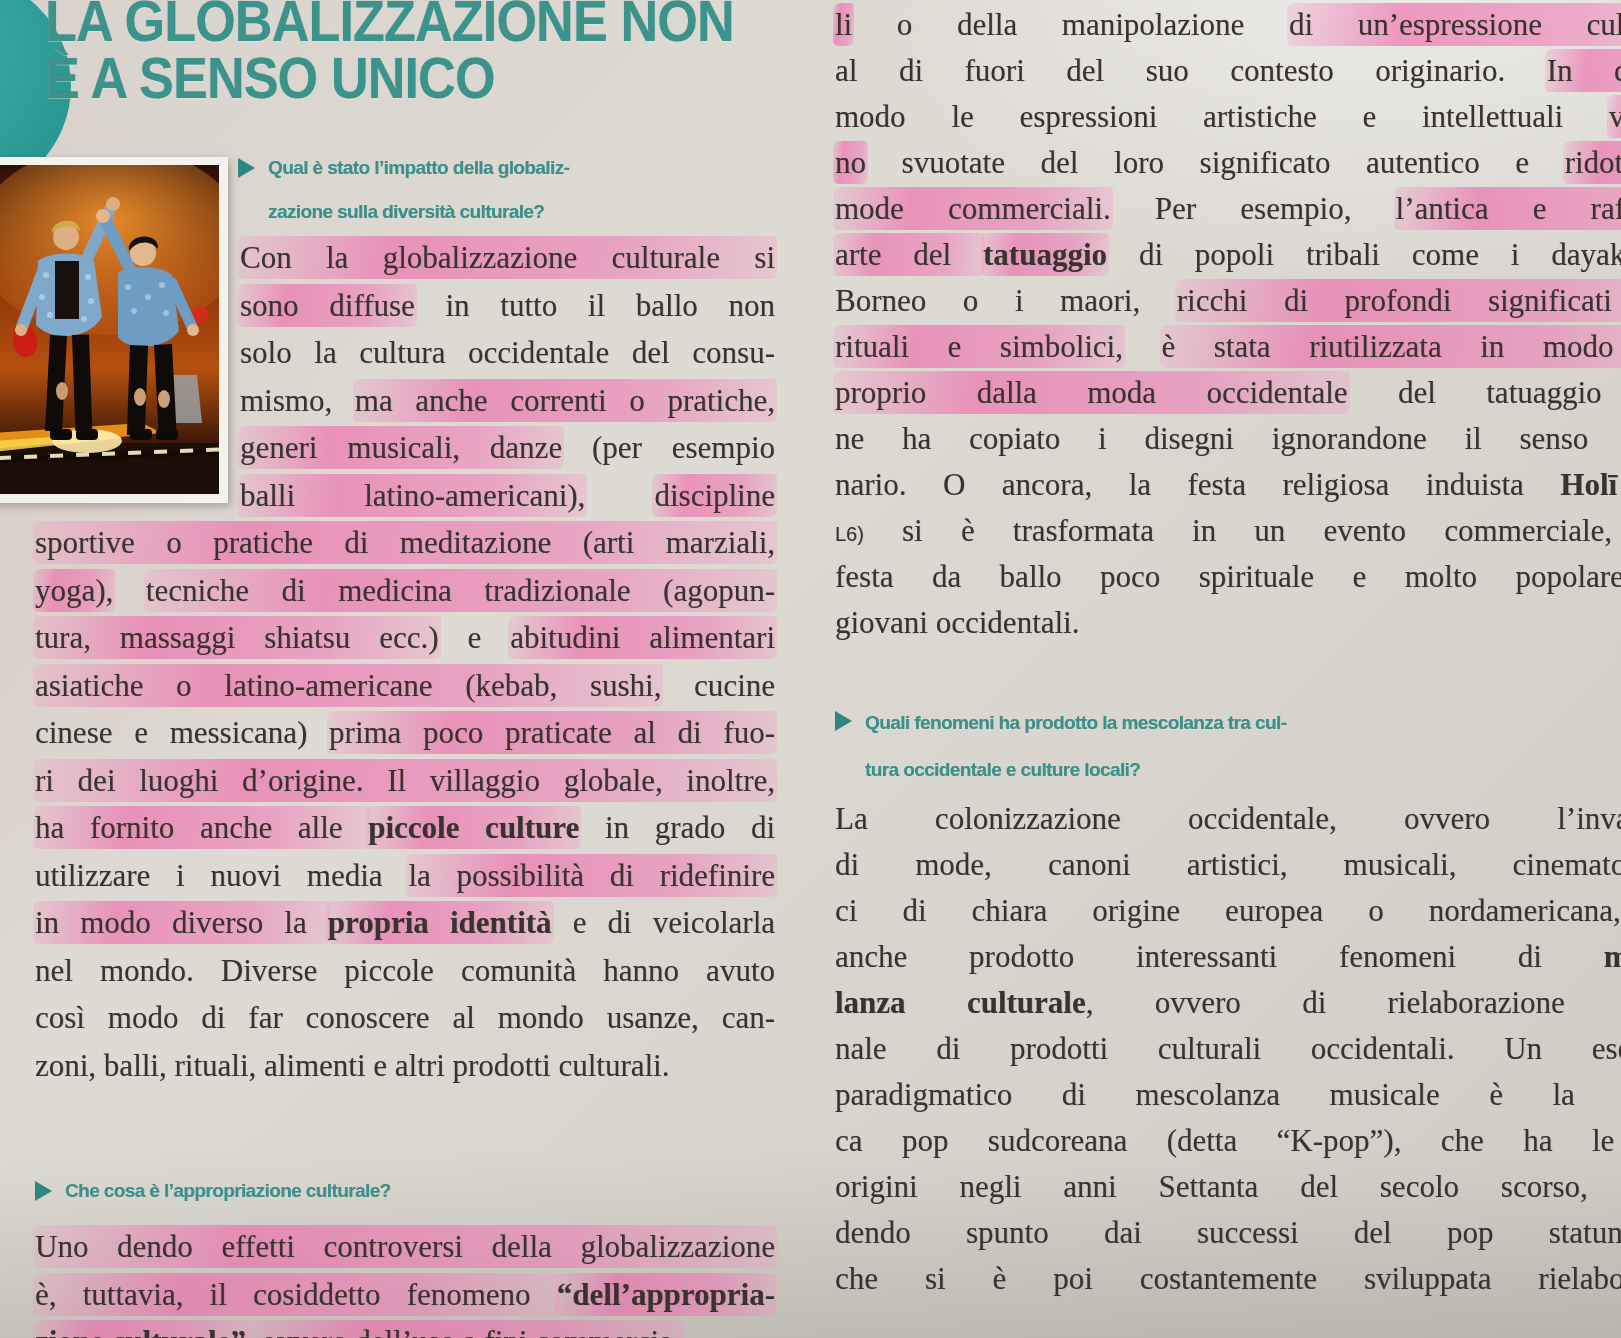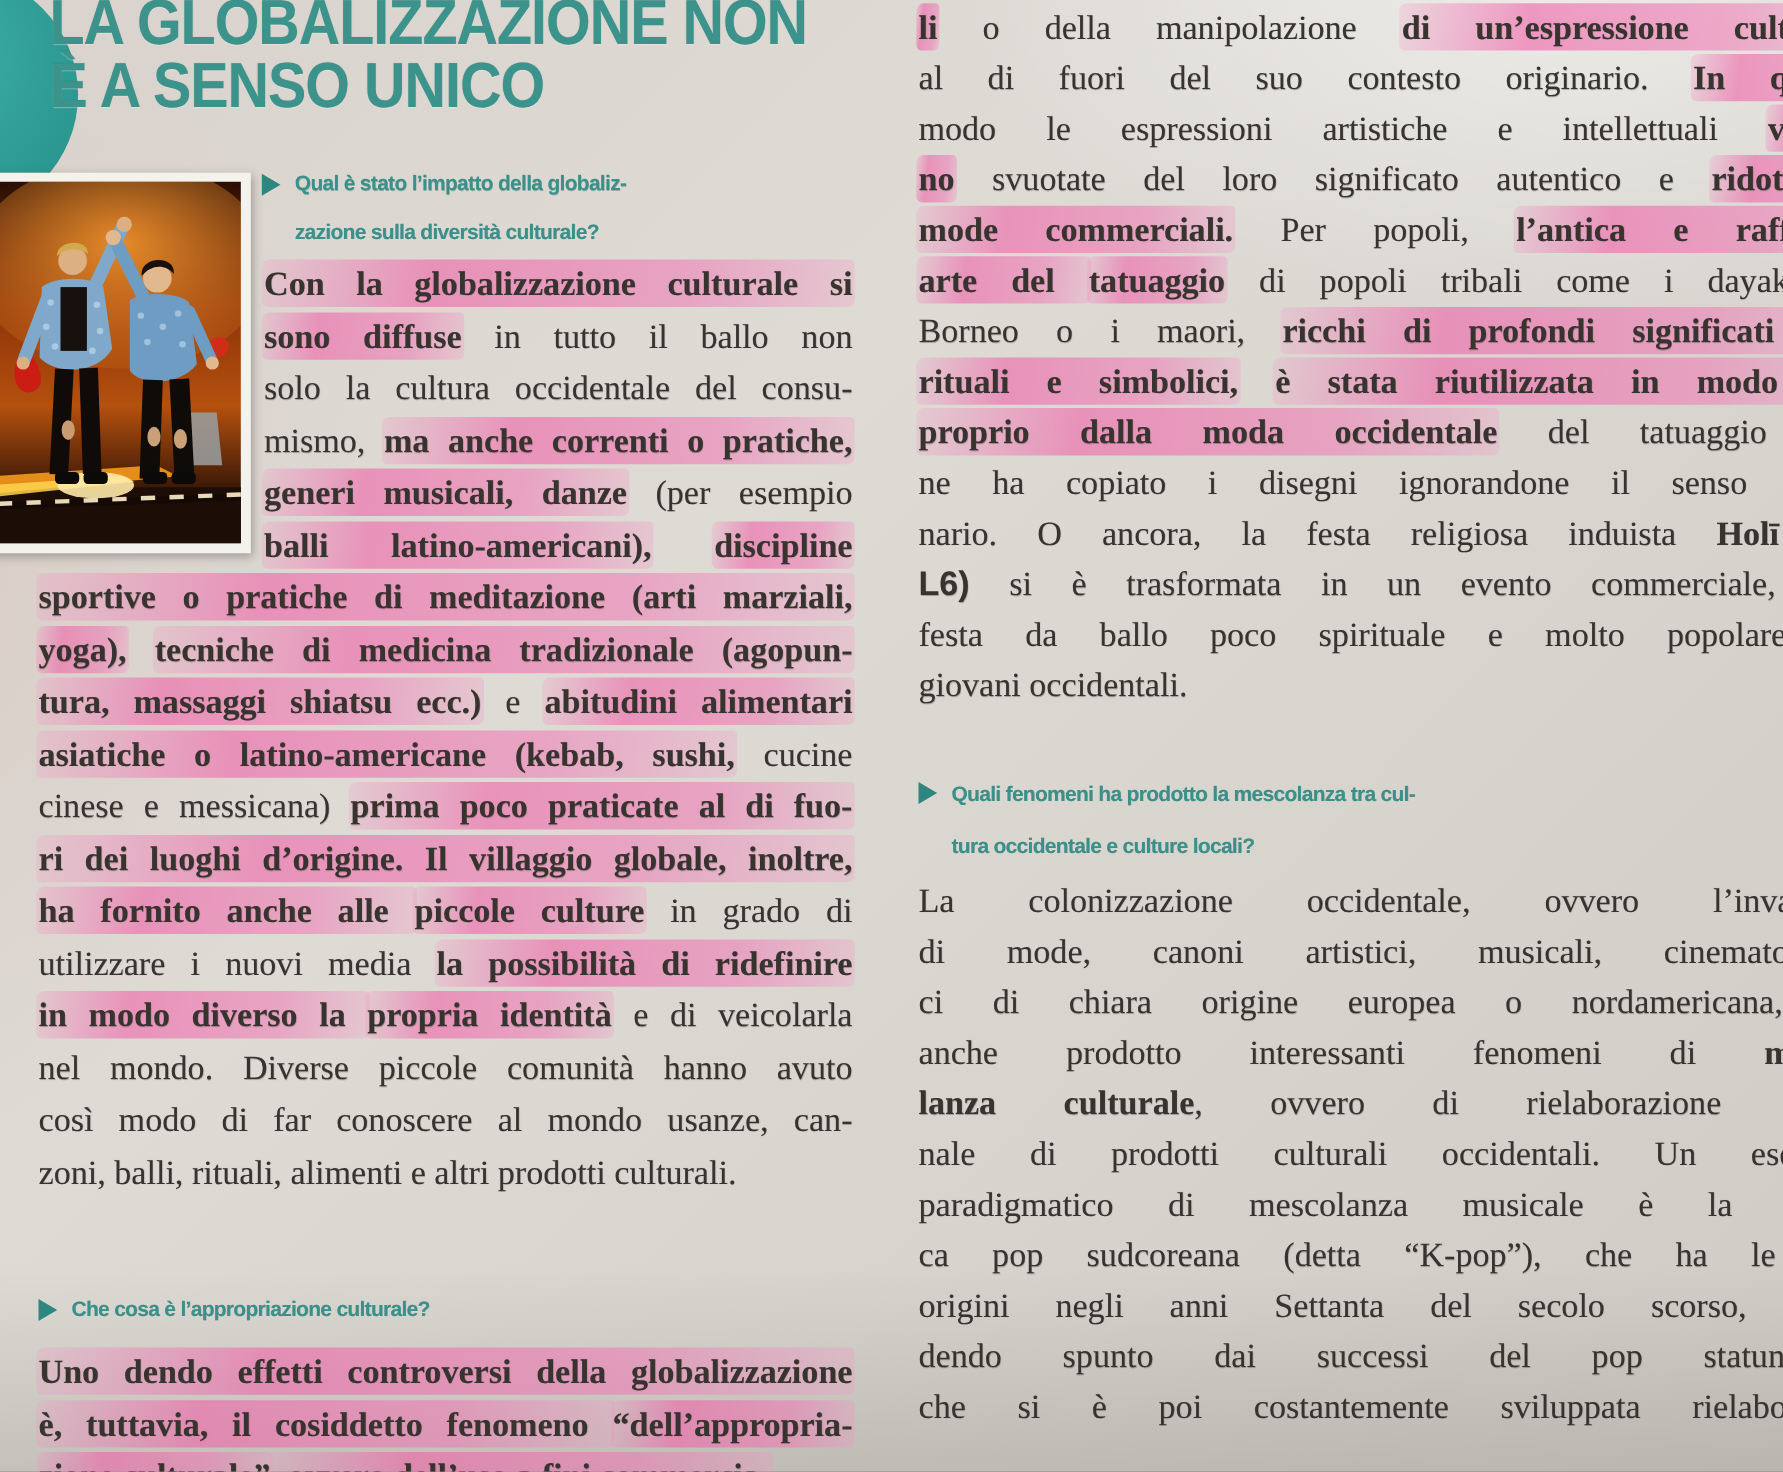--- a/index.html
+++ b/index.html
@@ -56,24 +56,23 @@
   .col-right .line{line-height:46px; height:46px;}
   .line.nj{text-align:left; text-align-last:left;}
   .line.bp{margin-left:205px;}
   .hl{
     background-image:linear-gradient(97deg,
       rgba(247,146,198,.22) 0%, rgba(240,98,168,.60) 28%,
       rgba(241,114,178,.52) 72%, rgba(247,146,198,.26) 100%);
     border-radius:7px 4px 6px 5px;
     padding:4px 2px; margin:-4px -2px;
     box-decoration-break:clone;
-    font-weight:bold;
   }
   .bd{font-weight:700;}
-  .xref{font-family:"Liberation Sans",sans-serif;font-size:31px;font-weight:bold;}
+  .xref{font-family:"Liberation Sans",sans-serif;font-size:20px;}
   
   .question{
     position:relative;
     font-family:"Liberation Sans", sans-serif;
     font-weight:700; font-size:19px; letter-spacing:-0.6px;
     color:#38918a;
     padding-left:30px;
     text-shadow:.3px .3px .6px rgba(40,80,76,.35);
   }
   .question .qline{line-height:47px; height:47px; white-space:nowrap;}
@@ -233,21 +232,21 @@
         <div class="line nj"><span class="hl bd">zione culturale”</span><span class="hl">, ovvero dell’uso a fini commercia-</span></div>
       </div>
   </div>
 
   <div class="col col-right">
     <div id="rp1">
         <div class="line "><span class="hl">li</span><span> o della manipolazione </span><span class="hl">di un’espressione culturale</span></div>
         <div class="line "><span>al di fuori del suo contesto originario. </span><span class="hl">In questo</span></div>
         <div class="line "><span>modo le espressioni artistiche e intellettuali </span><span class="hl">vengo-</span></div>
         <div class="line "><span class="hl">no</span><span> svuotate del loro significato autentico e </span><span class="hl">ridotte a</span></div>
-        <div class="line "><span class="hl">mode commerciali.</span><span> Per popoli, </span><span class="hl">l’antica e raffinata</span></div>
+        <div class="line "><span class="hl">mode commerciali.</span><span> Per esempio, </span><span class="hl">l’antica e raffinata</span></div>
         <div class="line "><span class="hl">arte del </span><span class="hl bd">tatuaggio</span><span> di popoli tribali come i dayak del</span></div>
         <div class="line "><span>Borneo o i maori, </span><span class="hl">ricchi di profondi significati spi-</span></div>
         <div class="line "><span class="hl">rituali e simbolici,</span><span> </span><span class="hl">è stata riutilizzata in modo im-</span></div>
         <div class="line "><span class="hl">proprio dalla moda occidentale</span><span> del tatuaggio che</span></div>
         <div class="line "><span>ne ha copiato i disegni ignorandone il senso origi-</span></div>
         <div class="line "><span>nario. O ancora, la festa religiosa induista </span><span class="bd">Holī</span><span> (→</span></div>
         <div class="line "><span class="xref">L6)</span><span> si è trasformata in un evento commerciale, una</span></div>
         <div class="line "><span>festa da ballo poco spirituale e molto popolare tra</span></div>
         <div class="line nj"><span>giovani occidentali.</span></div>
       </div>

